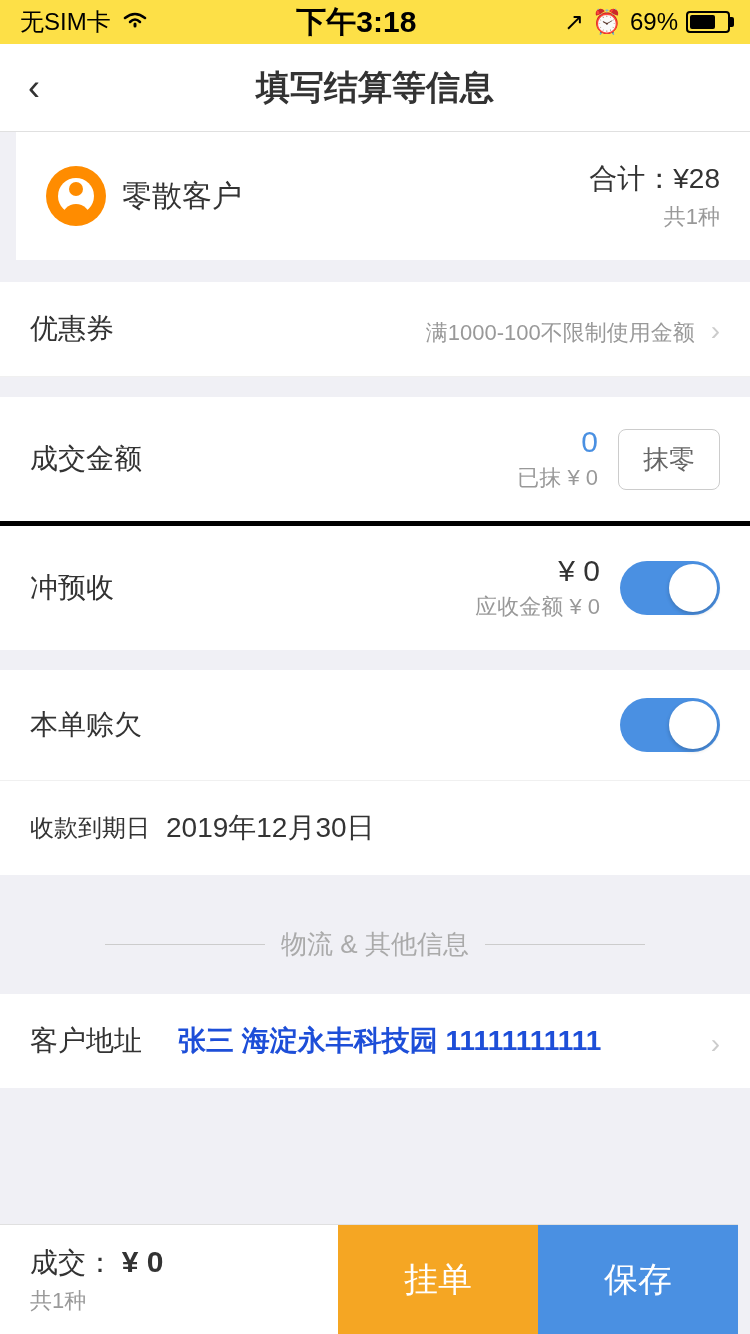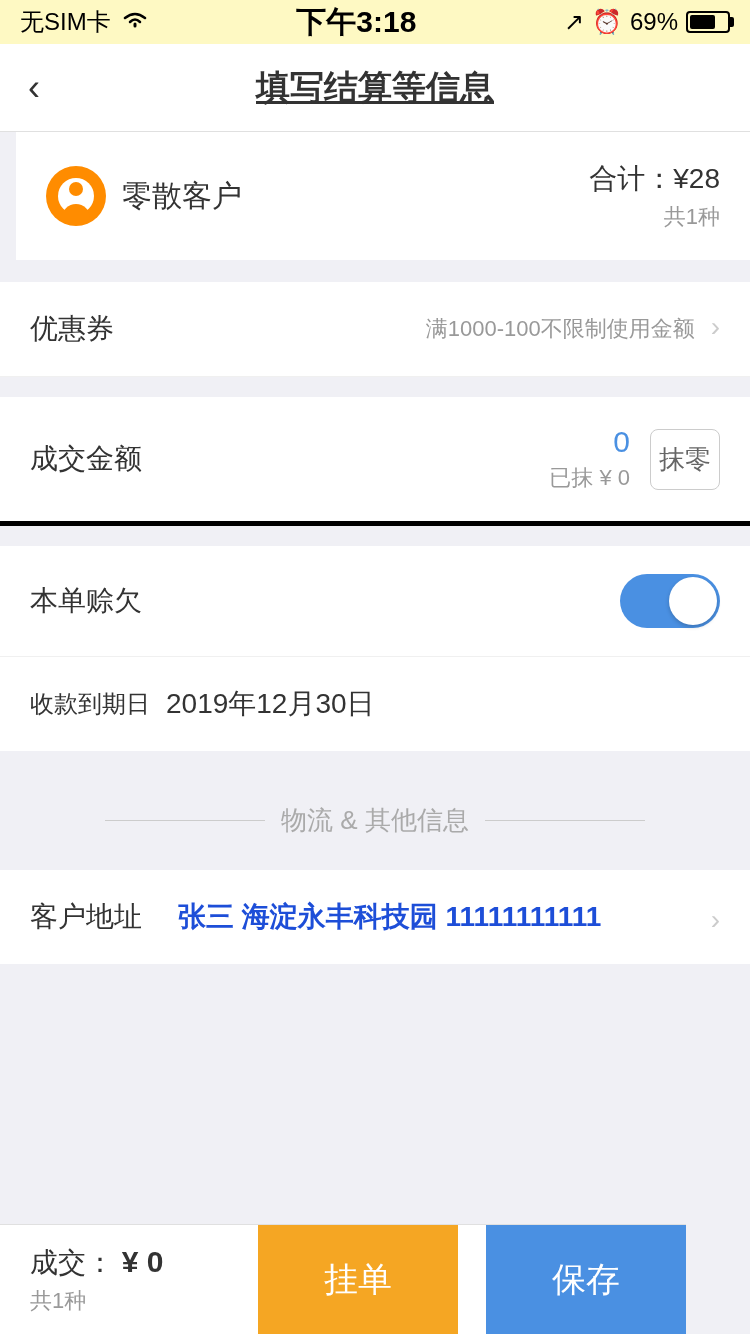--- a/index.html
+++ b/index.html
@@ -11,21 +11,21 @@
       font-family: -apple-system, "PingFang SC", "Helvetica Neue", sans-serif;
       font-size: 28px;
       color: #333;
       position: relative;
     }
 
     
     .status-bar {
       width: 100%;
       height: 44px;
-      background: #fef9c3;
+      background: #fde047;
       display: flex;
       align-items: center;
       justify-content: space-between;
       padding: 0 20px;
       font-size: 24px;
       color: #000;
     }
     .status-left { display: flex; align-items: center; gap: 10px; }
     .status-center { font-size: 30px; font-weight: 600; }
     .status-right { display: flex; align-items: center; gap: 8px; font-size: 24px; }
@@ -71,21 +71,20 @@
       position: absolute;
       left: 28px;
       font-size: 36px;
       color: #333;
       cursor: pointer;
     }
     .nav-title {
       font-size: 34px;
       font-weight: 600;
       color: #333;
-      text-decoration: underline;
     }
 
     
     .content {
       padding-bottom: 120px;
     }
 
     
     .customer-section {
       background: #fff;
@@ -149,21 +148,21 @@
     .section-divider {
       height: 20px;
       background: #f0f0f5;
     }
 
     
     .row-item {
       background: #fff;
       padding: 28px 30px;
       display: flex;
-      align-items: flex-start;
+      align-items: flex-end;
       justify-content: space-between;
       border-bottom: 1px solid #f0f0f0;
     }
     .row-label {
       font-size: 28px;
       color: #333;
     }
     .row-right {
       display: flex;
       align-items: center;
@@ -213,21 +212,21 @@
       font-size: 22px;
       color: #999;
       margin-top: 4px;
     }
     .amount-col { text-align: right; }
 
     
     .round-zero-btn {
       border: 1px solid #ccc;
       border-radius: 8px;
-      padding: 12px 8px;
+      padding: 12px 24px;
       font-size: 26px;
       color: #666;
       background: #fff;
       cursor: pointer;
     }
 
     
     .prepay-row {
       padding: 28px 30px;
       background: #fff;
@@ -325,27 +324,26 @@
       justify-content: space-between;
     }
     .address-label { font-size: 28px; color: #333; flex-shrink: 0; }
     .address-value { font-size: 28px; color: #1d4ed8; flex: 1; margin-left: 36px; font-weight: bold; }
 
     
     .bottom-bar {
       position: fixed;
       bottom: 0;
       left: 0;
-      width: 686px;
+      width: 738px;
       height: 110px;
       background: #fff;
       display: flex;
       align-items: center;
       border-top: 1px solid #e0e0e0;
-      gap: 28px;
     }
     .bottom-info {
       flex: 1;
       padding: 0 30px;
     }
     .bottom-count { font-size: 22px; color: #999; margin-top: 4px; }
     .btn-hold {
       width: 200px;
       height: 110px;
       background: #f5a623;
@@ -434,20 +432,32 @@
       <span class="row-label">成交金额</span>
       <div class="transaction-right">
         <div class="amount-col">
           <div class="amount-value">0</div>
           <div class="amount-sub">已抹  ¥ 0</div>
         </div>
         <button class="round-zero-btn">抹零</button>
       </div>
     </div>
 
+    <div class="prepay-row">
+      <span class="row-label">冲预收</span>
+      <div class="prepay-right">
+        <div class="prepay-amount-col">
+          <div class="prepay-amount">¥ 0</div>
+          <div class="prepay-sub">应收金额 ¥ 0</div>
+        </div>
+        <div class="toggle">
+          <div class="toggle-knob"></div>
+        </div>
+      </div>
+    </div>
   </div>
 
   <div class="section-divider"></div>
 
   <div class="debt-section">
     <div class="debt-row">
       <span class="row-label">本单赊欠</span>
       <div class="toggle">
         <div class="toggle-knob"></div>
       </div>

